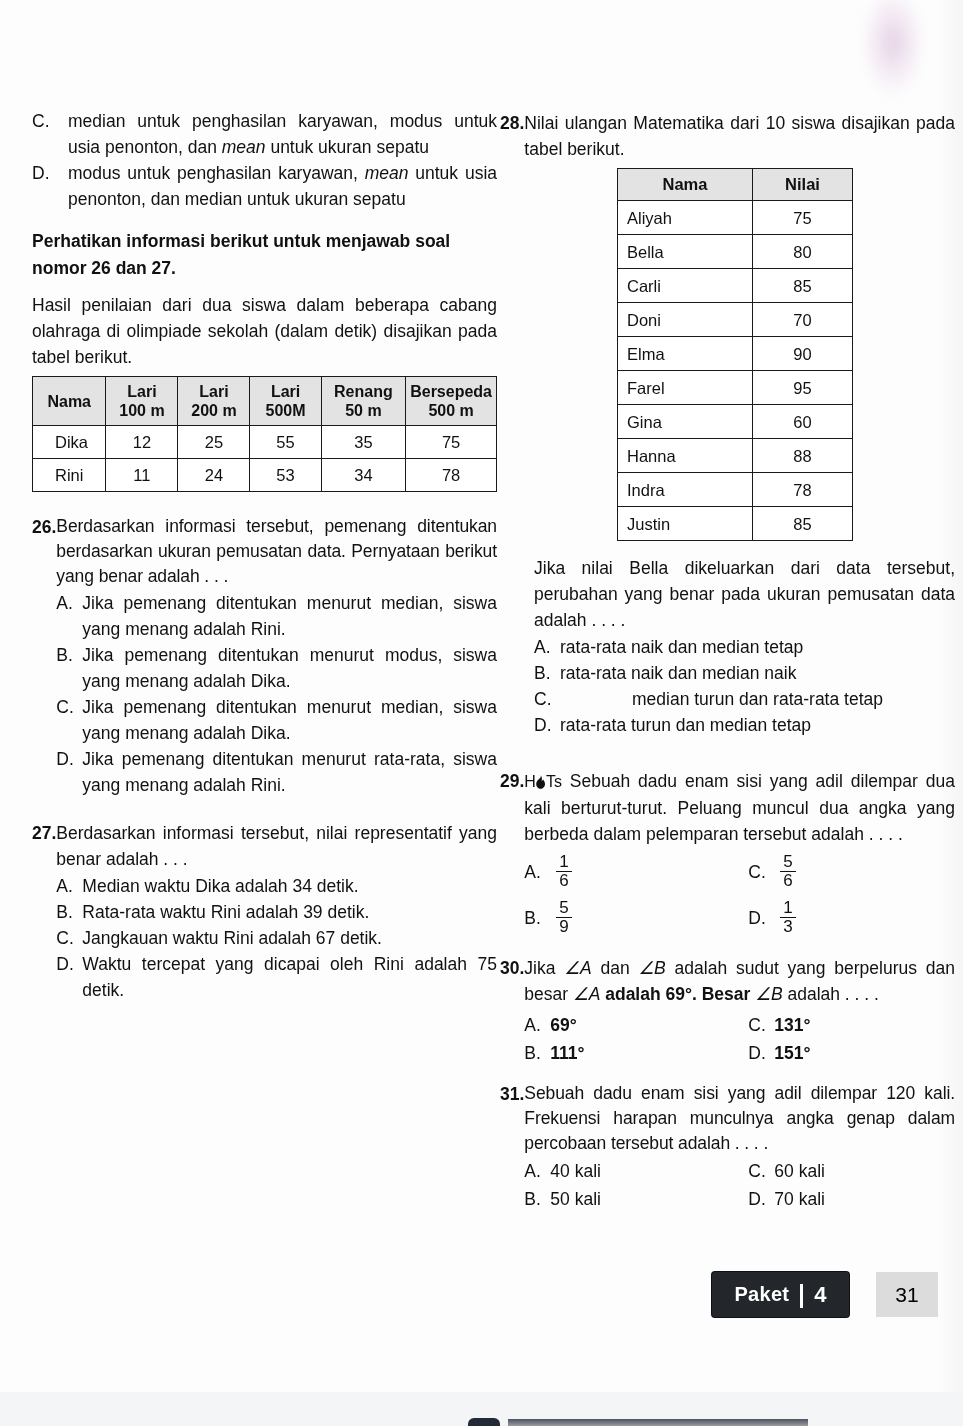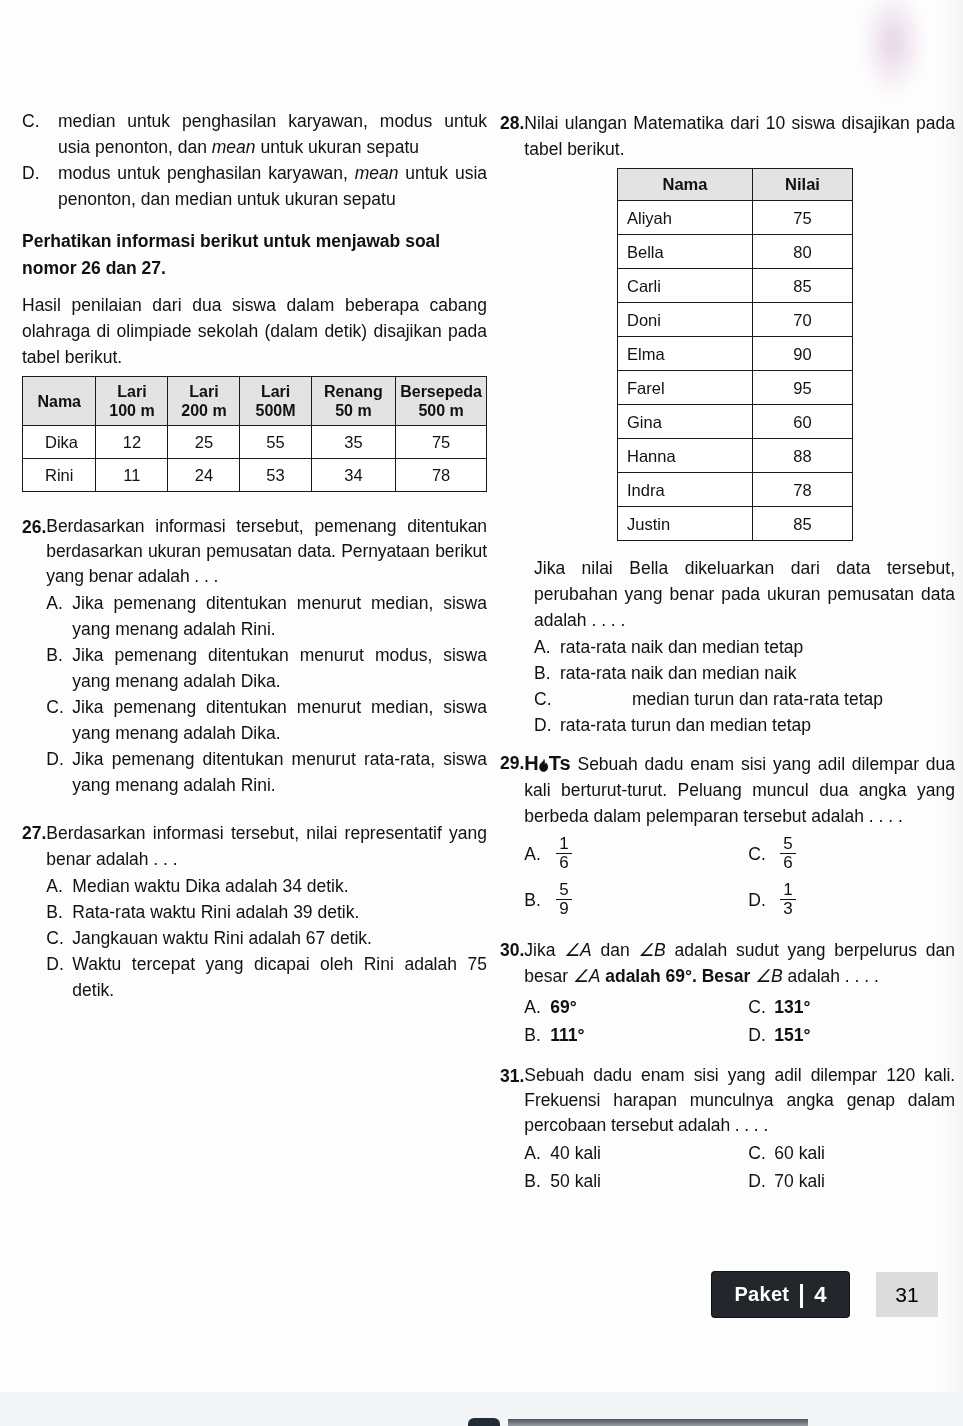--- a/index.html
+++ b/index.html
@@ -53,21 +53,21 @@
     background: linear-gradient(to bottom, rgba(35,43,54,0.80), rgba(35,43,54,0.80));
     -webkit-mask-image: linear-gradient(to bottom, rgba(0,0,0,1) 0%, rgba(0,0,0,0) 70%);
     mask-image: linear-gradient(to bottom, rgba(0,0,0,1) 0%, rgba(0,0,0,0) 70%);
   }
 
   
   .col {
     position: absolute;
     top: 0;
   }
-  #col-left  { left: 22px;  width: 465px; }
+  #col-left  { left: 32px;  width: 465px; }
   #col-right { left: 500px; width: 455px; }
 
   .block { margin-bottom: 0; }
 
   
   .q-row {
     display: flex;
     align-items: flex-start;
   }
   .q-num {
@@ -186,22 +186,22 @@
   .opt-frac {
     display: flex;
     align-items: center;
     font-size: 17.5px;
     height: 46px;
   }
   .opt-frac .opt-letter { flex: 0 0 30px; }
 
   
   .hots {
-    font-weight: bold;
-    font-size: 20px;
+    font-weight: normal;
+    font-size: 16px;
     white-space: nowrap;
   }
   .flame {
     display: inline-block;
     width: 11px; height: 14px;
     position: relative;
     top: 2px;
     margin: 0 -0.5px;
   }
   .flame svg { display: block; }
@@ -437,21 +437,21 @@
       <div class="opt">
         <span class="opt-letter">C.</span>
         <span class="opt-text" style="text-align:center">median turun dan rata-rata tetap</span>
       </div>
       <div class="opt">
         <span class="opt-letter">D.</span>
         <span class="opt-text" style="text-align:left">rata-rata turun dan median tetap</span>
       </div>
     </div>
 
-    <div class="q-row" style="margin-top:12px;">
+    <div class="q-row" style="margin-top:30px;">
       <div class="q-num">29.</div>
       <div class="q-body">
         <div class="q-stem"><span class="hots">H<span class="flame"><svg viewBox="0 0 11 14" width="11" height="14">
                   <path d="M5.6 0.2 C 6.4 2.2 5.1 3.0 4.0 4.1 C 2.5 5.6 1.2 7.0 1.2 9.0 C 1.2 11.6 3.2 13.8 5.6 13.8 C 8.0 13.8 10.0 11.6 10.0 9.0 C 10.0 7.2 9.1 5.9 8.0 4.6 C 7.6 5.4 7.1 5.8 6.6 5.9 C 7.3 3.9 6.9 1.6 5.6 0.2 Z" fill="#111111"></path>
                 </svg></span>Ts</span> <span>Sebuah dadu enam sisi yang adil dilempar dua kali berturut-turut. Peluang muncul dua angka yang berbeda dalam pelemparan tersebut adalah . . . .</span></div>
         <div class="opts-grid">
           <div class="opt-frac">
             <span class="opt-letter">A.</span>
             <span class="frac">
                 <span class="num">1</span>

